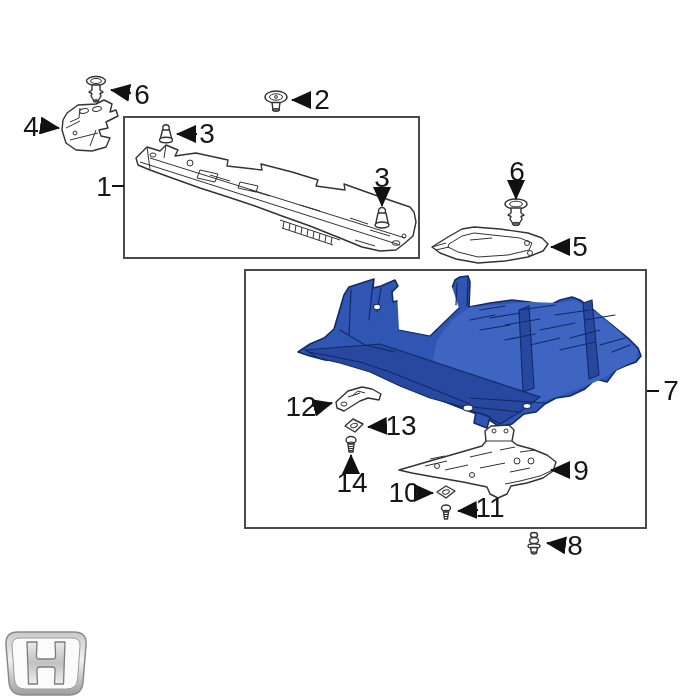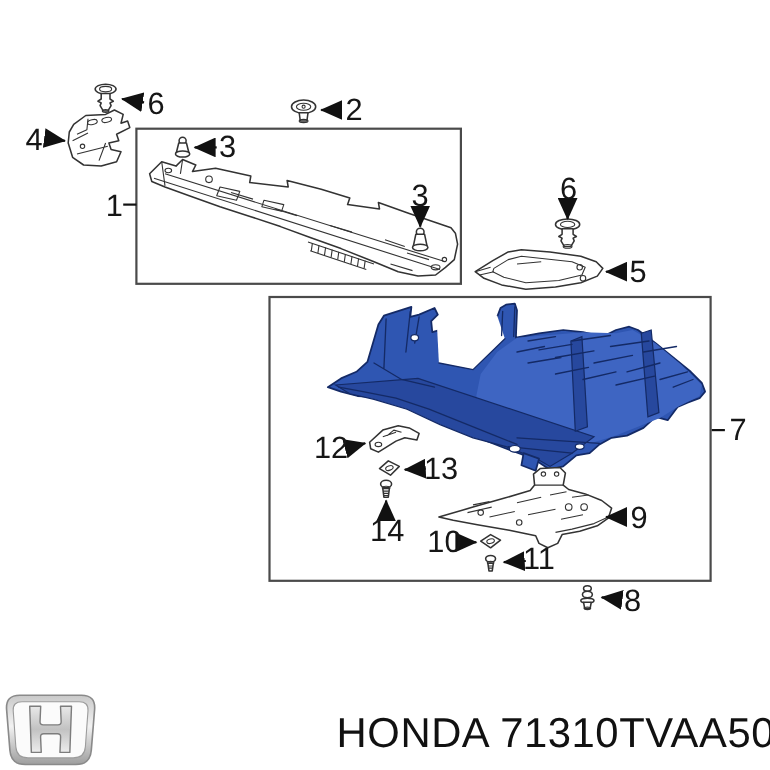--- a/index.html
+++ b/index.html
@@ -251,15 +251,14 @@
           <stop offset="0.5" stop-color="#c2c2c2"></stop>
           <stop offset="1" stop-color="#ededed"></stop>
         </linearGradient>
       </defs>
       <path d="M15,2 H71 Q84,2 83,15 L80,52 Q79,65 66,65 H20 Q7,65 6,52 L3,15 Q2,2 15,2 Z" fill="url(#chrome1)" stroke="#8a8a8a" stroke-width="1.5"></path>
       <path d="M17,8 H69 Q77.5,8 77,16 L74.6,49 Q73.9,59 63.5,59 H22.5 Q12.1,59 11.4,49 L9,16 Q8.5,8 17,8 Z" fill="#fbfbfb" stroke="#9c9c9c" stroke-width="1"></path>
       <path d="M24,12 L34,12 L33.4,26 Q33.3,29 36.3,29 L49.7,29 Q52.7,29 52.6,26 L52,12 L62,12 L60.5,54 L51.5,54 L52.1,40 Q52.2,37 49.2,37 L36.8,37 Q33.8,37 33.9,40 L34.5,54 L25.5,54 Z" fill="url(#chrome2)" stroke="#7d7d7d" stroke-width="1.3" stroke-linejoin="round"></path>
     </svg>
   </div>
 
-  <div class="caption">HONDA 71310TVAA50</div>
 
 </div>
 
 </body></html>

